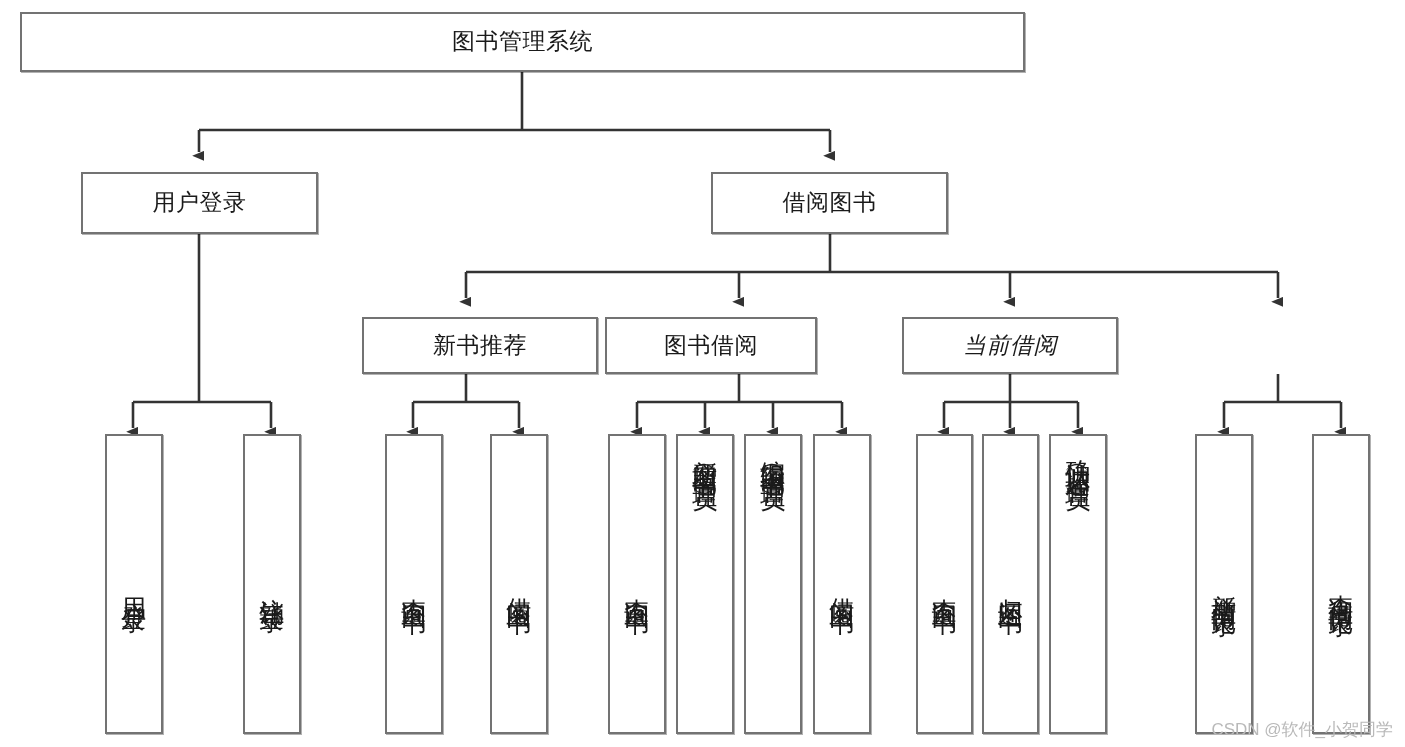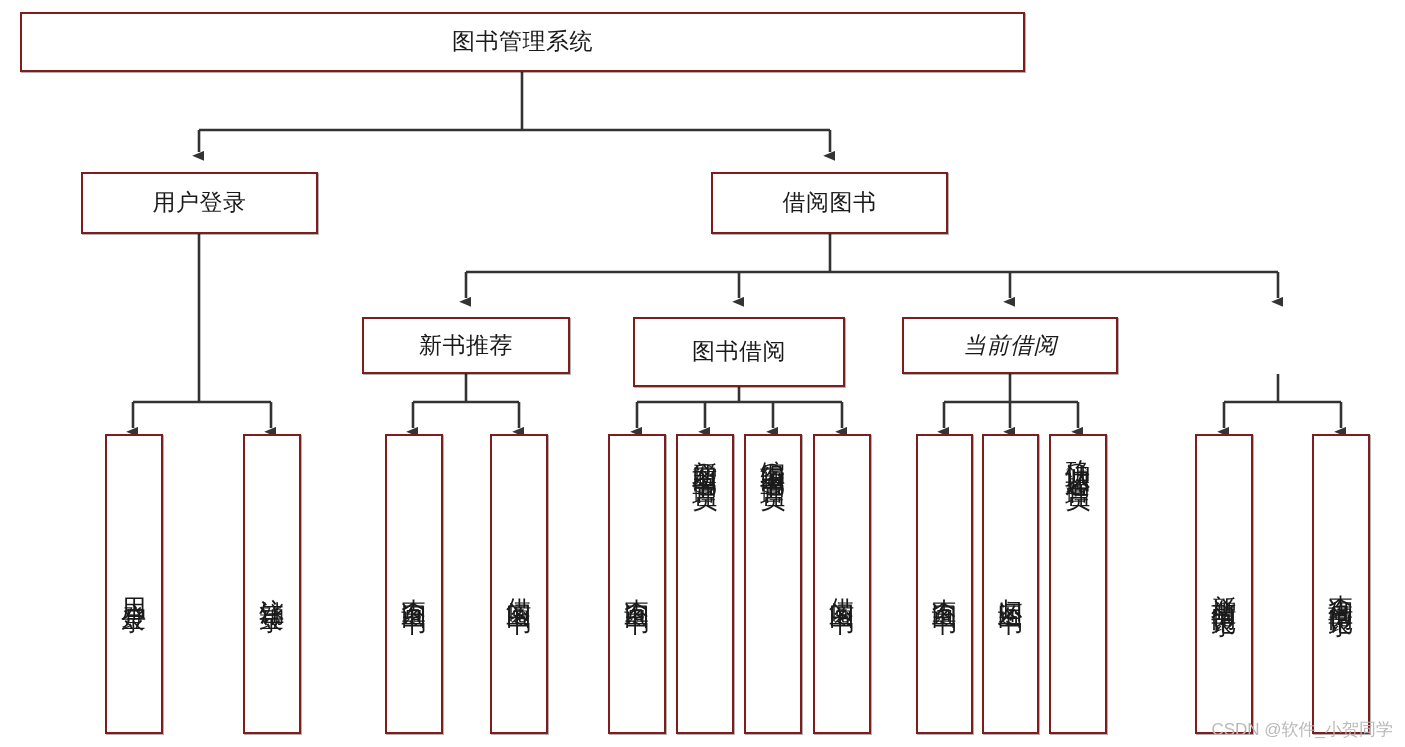--- a/index.html
+++ b/index.html
@@ -22,21 +22,21 @@
     position: absolute;
     left: 0;
     top: 0;
     width: 1405px;
     height: 747px;
   }
   .node-box {
     position: absolute;
     box-sizing: border-box;
     background: #ffffff;
-    border: 2px solid #7f1d1d;
+    border: 2px solid #737373;
     box-shadow: 1px 1px 0 rgba(0,0,0,0.30);
     display: flex;
     align-items: center;
     justify-content: center;
     color: #1a1a1a;
   }
   .node-label {
     display: block;
     text-align: center;
     line-height: 1.18;
@@ -138,25 +138,25 @@
   </div>
 
   <div class="node-box node-horizontal" style="left:81px; top:172px; width:237px; height:62px;">
     <span class="node-label">用户登录</span>
   </div>
 
   <div class="node-box node-horizontal" style="left:711px; top:172px; width:237px; height:62px;">
     <span class="node-label">借阅图书</span>
   </div>
 
-  <div class="node-box node-horizontal" style="left:362px; top:317px; width:208px; height:57px;">
+  <div class="node-box node-horizontal" style="left:362px; top:317px; width:236px; height:57px;">
     <span class="node-label">新书推荐</span>
   </div>
 
-  <div class="node-box node-horizontal" style="left:633px; top:317px; width:212px; height:70px;">
+  <div class="node-box node-horizontal" style="left:605px; top:317px; width:212px; height:57px;">
     <span class="node-label">图书借阅</span>
   </div>
 
   <div class="node-box node-horizontal" style="left:902px; top:317px; width:216px; height:57px;font-style:italic;">
     <span class="node-label">当前借阅</span>
   </div>
 
 
   <div class="node-box node-vertical v-center" style="left:105px; top:434px; width:58px; height:300px;">
     <span class="node-label">用户登录</span>

